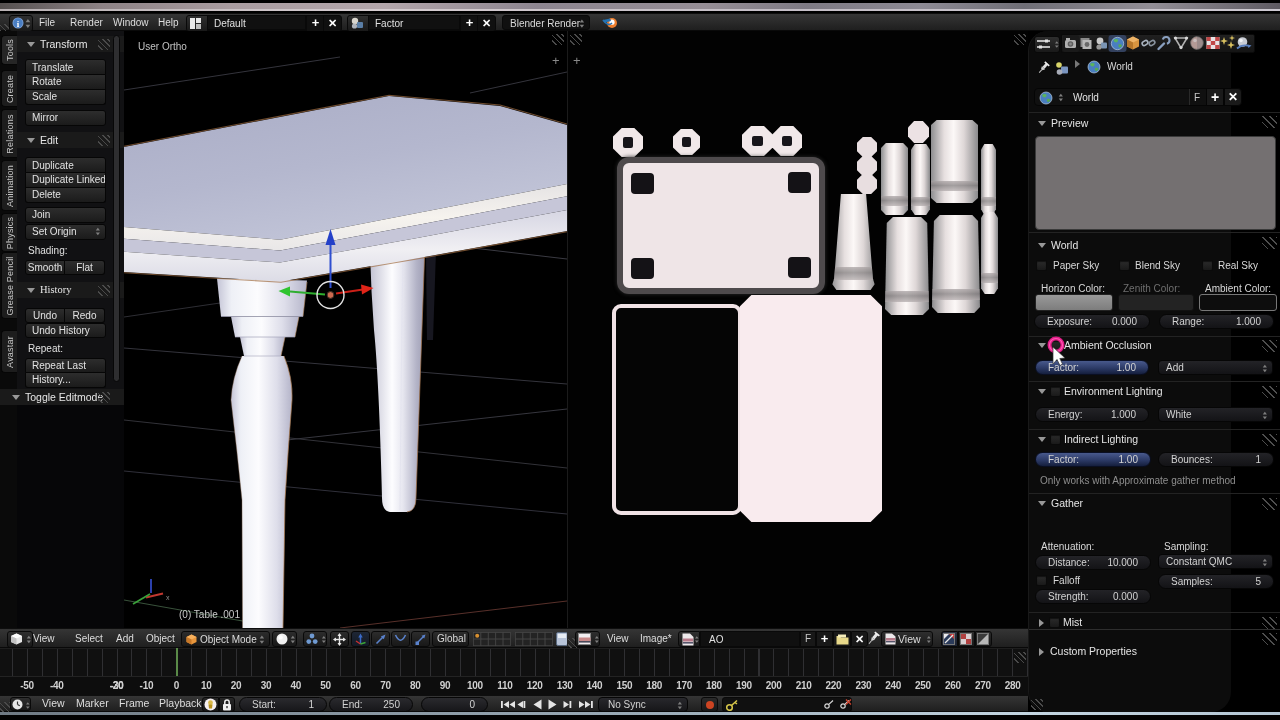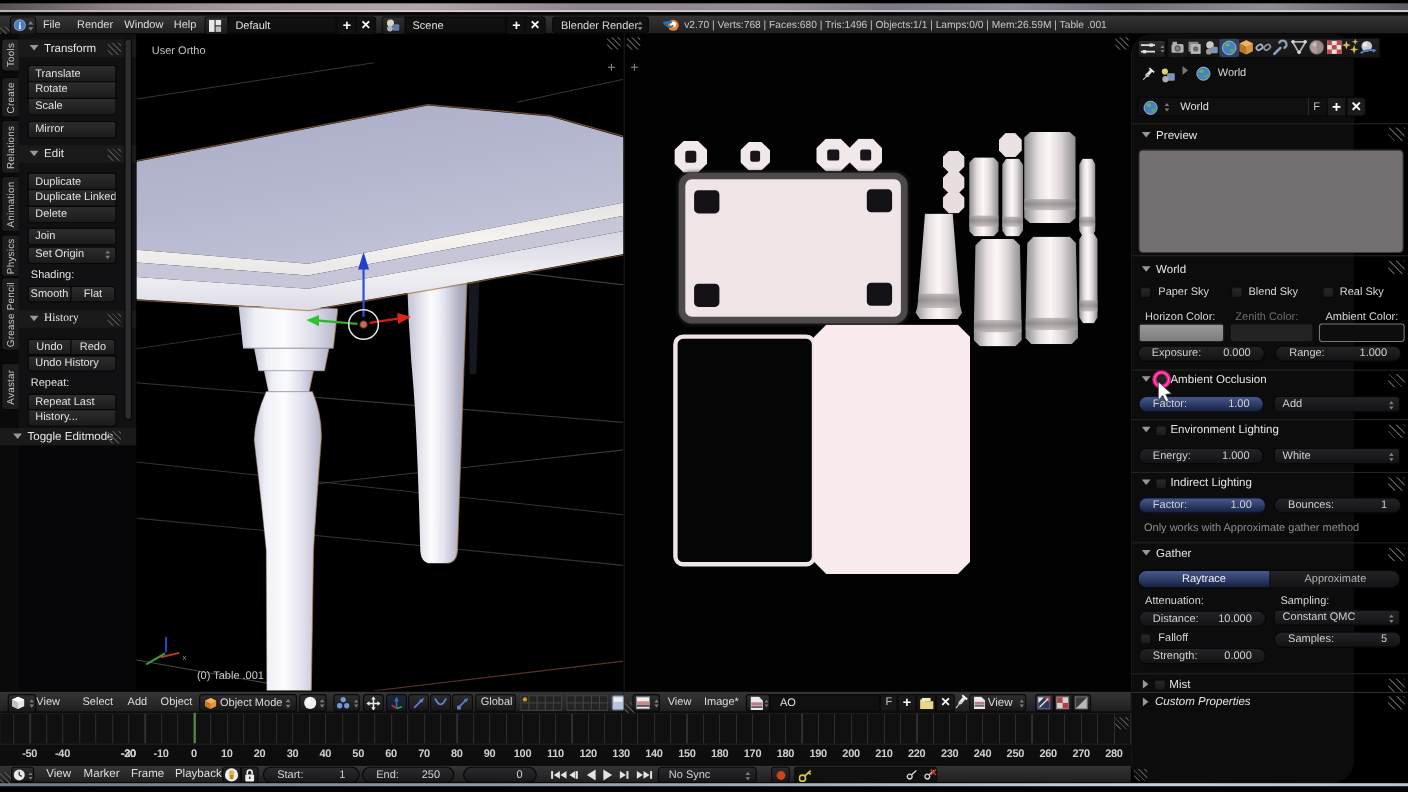--- a/index.html
+++ b/index.html
@@ -66,33 +66,32 @@
  <div class="abs" style="left:306px;top:1px;width:17px;height:15px;background:#101010;border:1px solid #090909;color:#fff;font-size:13px;line-height:14px;text-align:center;font-weight:bold;">+</div>
  <div class="abs" style="left:323px;top:1px;width:17px;height:15px;background:#101010;border:1px solid #090909;border-radius:0 3px 3px 0;color:#fff;font-size:11px;line-height:15px;text-align:center;font-weight:bold;">✕</div>
 
  <div class="abs" style="left:347px;top:1px;width:20px;height:15px;background:linear-gradient(#2e2e2e,#191919);border:1px solid #090909;border-radius:3px 0 0 3px;">
   <svg width="13" height="12" style="position:absolute;left:3px;top:1px;">
         <circle cx="4" cy="4" r="3.2" fill="#d8d4cc"></circle>
         <rect x="6" y="5" width="6" height="6" rx="1" fill="#5a7ea6"></rect>
         <circle cx="3.5" cy="9" r="2.6" fill="#b0b4bc"></circle>
       </svg>
  </div>
- <div class="abs" style="left:368px;top:1px;width:92px;height:15px;background:#101010;border:1px solid #090909;color:#e0e0e0;font-size:10px;line-height:15px;padding-left:6px;box-sizing:border-box;">Scene</div>
+ <div class="abs" style="left:368px;top:1px;width:92px;height:15px;background:#101010;border:1px solid #090909;color:#e0e0e0;font-size:10px;line-height:15px;padding-left:6px;box-sizing:border-box;">Factor</div>
  <div class="abs" style="left:460px;top:1px;width:17px;height:15px;background:#101010;border:1px solid #090909;color:#fff;font-size:13px;line-height:14px;text-align:center;font-weight:bold;">+</div>
  <div class="abs" style="left:477px;top:1px;width:17px;height:15px;background:#101010;border:1px solid #090909;border-radius:0 3px 3px 0;color:#fff;font-size:11px;line-height:15px;text-align:center;font-weight:bold;">✕</div>
 
  <div class="abs" style="left:502px;top:1px;width:88px;height:15px;background:#101010;border:1px solid #090909;border-radius:3px;color:#dadada;font-size:10px;line-height:15px;padding-left:7px;box-sizing:border-box;">Blender Render<div class="arrUD" style="transform:scale(.75);"></div></div>
 
  <svg width="17" height="14" style="position:absolute;left:602px;top:2px;">
       <circle cx="10" cy="7" r="5" fill="#ee7f2f"></circle>
       <circle cx="10" cy="6.2" r="2.6" fill="#fff"></circle>
       <path d="M1,4 L8,2.5 L9,5 L3,6.5 Z" fill="#2571b0"></path>
       <path d="M1,4 Q6,11 10,7" fill="none" stroke="#2571b0" stroke-width="1.6"></path>
     </svg>
- <div class="mtx" style="left:622px;top:0;color:#c6c6c6;font-size:9.3px;letter-spacing:0;">v2.70 | Verts:768 | Faces:680 | Tris:1496 | Objects:1/1 | Lamps:0/0 | Mem:26.59M | Table .001</div>
 </div>
 
 <div class="abs" style="left:0;top:31px;width:124px;height:597px;background:#111113;" id="tools">
  <div class="abs" style="left:0;top:0;width:17px;height:597px;background:#0a0a0a;"></div>
  <div class="tab" style="top:4px;height:30px;background:#262626;">
       <span>Tools</span>
     </div>
  <div class="tab" style="top:39px;height:37px;">
       <span>Create</span>
     </div>
@@ -835,25 +834,20 @@
     </div>
  <div class="slider" style="left:129px;top:421px;width:116px;">
       <span class="sl-l">Bounces:</span>
       <span class="sl-r">1</span>
     </div>
  <div class="plabel" style="left:11px;top:444px;color:#8e8e8e;">Only works with Approximate gather method</div>
 
  <div class="abs" style="left:0;top:462px;width:251px;height:1px;background:#232323;"></div>
  <div class="phead2" style="left:4px;top:466px;"><span class="ptri" style="margin-left:5px;"></span>Gather</div>
  <div class="hatch" style="left:233px;top:467px;"></div>
- <div class="abs" style="left:5px;top:487px;width:239px;height:17px;border:1px solid #060606;border-radius:9px;background:linear-gradient(#232327,#131316);box-sizing:border-box;">
-  <div style="position:absolute;left:0;top:0;width:119px;height:15px;background:linear-gradient(#48598c 0%,#2c3a66 55%,#151f3d 100%);border-radius:8px 0 0 8px;border-right:1px solid #090909;"></div>
-  <div style="position:absolute;left:0;top:2px;width:119px;text-align:center;font-size:10px;color:#f0f0f0;">Raytrace</div>
-  <div style="position:absolute;left:120px;top:2px;width:118px;text-align:center;font-size:10px;color:#b4b4b4;">Approximate</div>
- </div>
  <div class="plabel" style="left:12px;top:510px;">Attenuation:</div>
  <div class="plabel" style="left:135px;top:510px;">Sampling:</div>
  <div class="slider" style="left:6px;top:524px;width:116px;">
       <span class="sl-l">Distance:</span>
       <span class="sl-r">10.000</span>
     </div>
  <div class="ddown" style="left:129px;top:523px;width:115px;">
       <span class="sl-l" style="left:7px;">Constant QMC</span>
       <div class="arrUD" style="transform:scale(.7);top:1.5px;"></div>
     </div>
@@ -867,19 +861,19 @@
       <span class="sl-l">Strength:</span>
       <span class="sl-r">0.000</span>
     </div>
 
  <div class="abs" style="left:0;top:581px;width:251px;height:1px;background:#232323;"></div>
  <div class="phead2" style="left:4px;top:585px;"><span class="ptriR" style="margin-left:6px;"></span></div>
  <div class="cbox" style="left:20px;top:586px;"></div>
  <div class="phead2" style="left:34px;top:585px;">Mist</div>
  <div class="hatch" style="left:233px;top:586px;"></div>
  <div class="abs" style="left:0;top:598px;width:251px;height:1px;background:#2e2e2e;"></div>
- <div class="phead2" style="left:4px;top:601px;font-style:italic;"><span class="ptriR" style="margin-left:6px;"></span>Custom Properties</div>
+ <div class="phead2" style="left:4px;top:614px;"><span class="ptriR" style="margin-left:6px;"></span>Custom Properties</div>
  <div class="hatch" style="left:233px;top:602px;"></div>
  <div class="hatch2" style="left:2px;top:668px;"></div>
 </div>
 
 <div class="abs" style="left:0;top:712px;width:1280px;height:3px;background:linear-gradient(90deg,#6f7a84,#9fb0bc 55%,#c2d4e0 80%,#b4c6d4);"></div>
 <div class="abs" style="left:0;top:715px;width:1280px;height:5px;background:#020202;"></div>
 
 </body></html>

